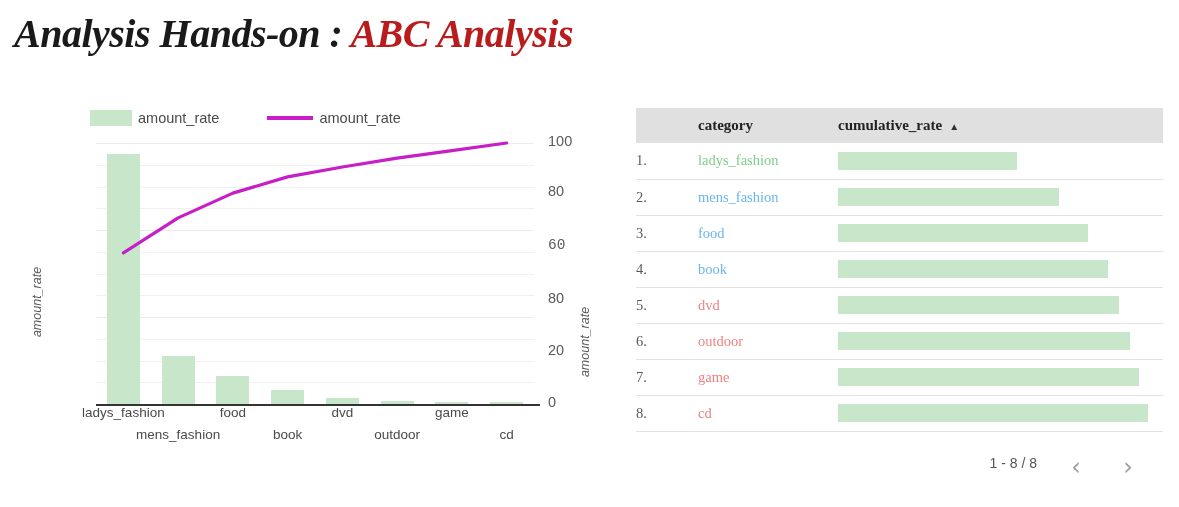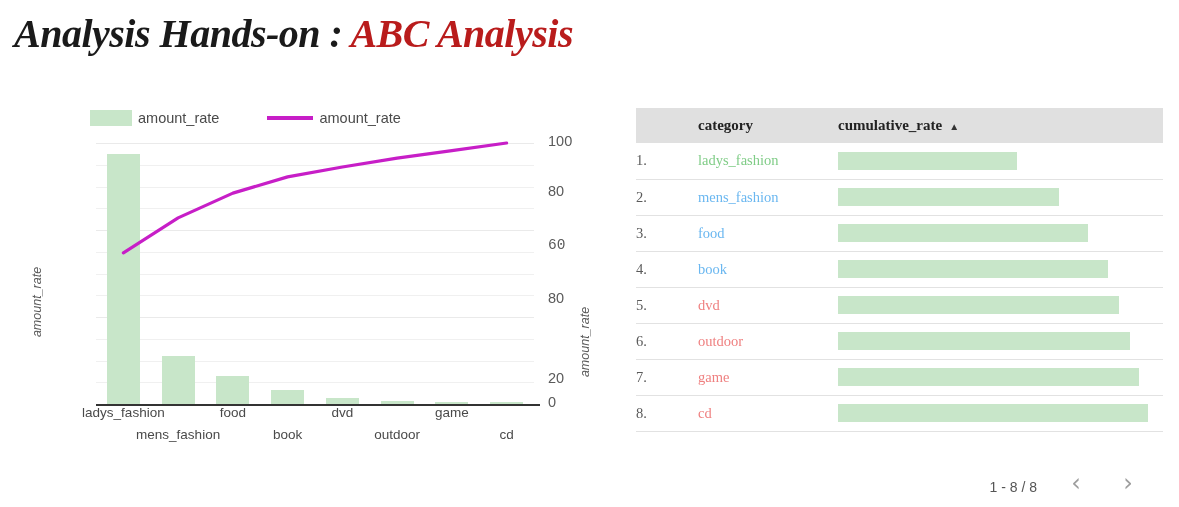--- a/index.html
+++ b/index.html
@@ -71,21 +71,21 @@
   td.c-num{color:#5a5a5a;}
   td.c-cat{}
   .cat-a{color:#7fcc86;}
   .cat-b{color:#6ab7f0;}
   .cat-c{color:#ef8080;}
   .rate-track{position:relative;height:18px;width:310px;}
   .rate-fill{position:absolute;left:0;top:0;height:18px;background:#c8e6c9;}
 
   #pager{
     position:absolute;left:632px;top:455px;width:527px;height:40px;
-    display:flex;align-items:flex-end;justify-content:flex-end;gap:26px;
+    display:flex;align-items:flex-start;justify-content:flex-end;gap:26px;
     padding-right:18px;box-sizing:border-box;
   }
   #pager-range{font-size:14px;color:#555;}
   .pager-btn{
     font-size:24px;color:#9e9e9e;line-height:1;width:26px;text-align:center;
     font-family:"DejaVu Sans",sans-serif;
   }
 </style>
 </head>
 <body>
@@ -142,21 +142,21 @@
       <svg id="line-svg" viewBox="0 0 438 320" preserveAspectRatio="none">
         <polyline id="line-path" fill="none" stroke="#c71ec7" stroke-width="3.2" stroke-linejoin="round" stroke-linecap="round" points="27.4,112.9 82.1,77.9 136.9,53.1 191.6,36.9 246.4,27.0 301.1,18.1 355.9,10.6 410.6,3.0"></polyline>
       </svg>
       <div id="axis-baseline"></div>
       <div id="yticks-left"></div>
       <div id="yticks-right">
           <div class="ytick ytick-r" style="top: -7px;">100</div>
           <div class="ytick ytick-r" style="top: 43px;">80</div>
           <div class="ytick ytick-r" style="top: 97.4px; font-family: Liberation Mono, monospace;">60</div>
           <div class="ytick ytick-r" style="top: 149.6px;">80</div>
-          <div class="ytick ytick-r" style="top: 201.8px; margin-top: 28px;">20</div>
+          <div class="ytick ytick-r" style="top: 201.8px;">20</div>
           <div class="ytick ytick-r" style="top: 254px;">0</div>
         </div>
       <div id="xticks">
           <div class="xtick" style="width: 130px; left: -37.625px; top: 265px;">ladys_fashion</div>
           <div class="xtick" style="width: 130px; left: 17.125px; top: 287px;">mens_fashion</div>
           <div class="xtick" style="width: 130px; left: 71.875px; top: 265px;">food</div>
           <div class="xtick" style="width: 130px; left: 126.625px; top: 287px;">book</div>
           <div class="xtick" style="width: 130px; left: 181.375px; top: 265px;">dvd</div>
           <div class="xtick" style="width: 130px; left: 236.125px; top: 287px;">outdoor</div>
           <div class="xtick" style="width: 130px; left: 290.875px; top: 265px;">game</div>

